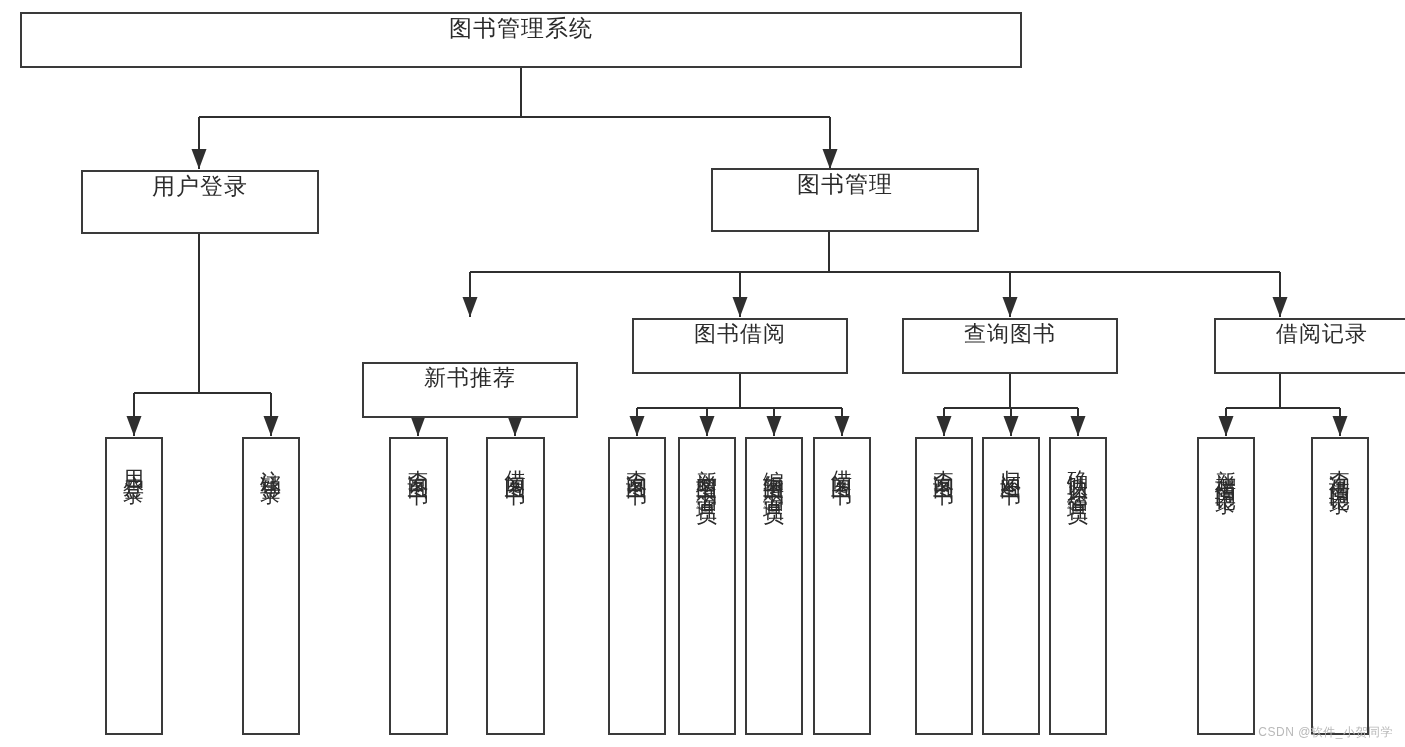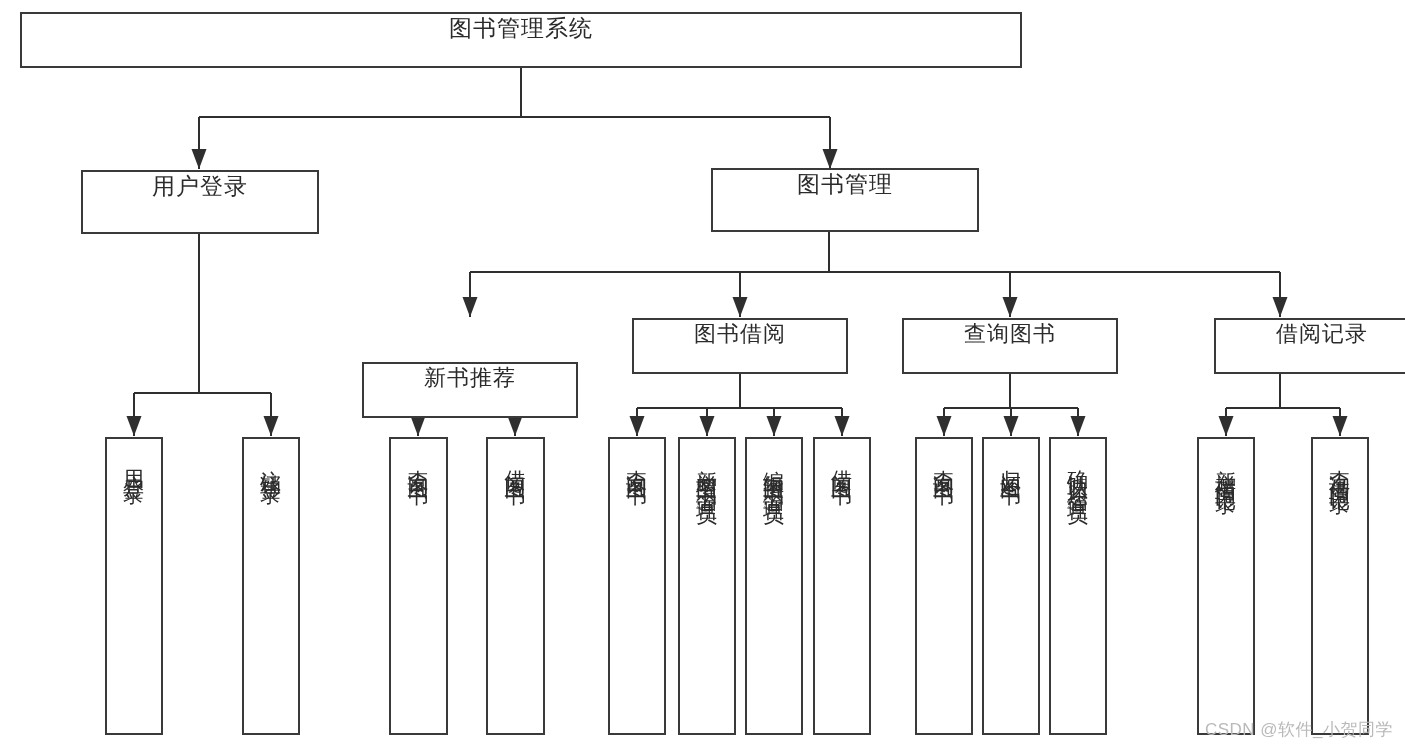--- a/index.html
+++ b/index.html
@@ -61,21 +61,21 @@
     white-space: nowrap;
   }
   .node.root .node-label { font-size: 23px; }
   .node.level2 .node-label { font-size: 23px; }
   .node.level3 .node-label { font-size: 22px; }
 
   #watermark {
     position: absolute;
     right: 12px;
     bottom: 6px;
-    font-size: 17px;
+    font-size: 12px;
     color: #b9b9b9;
     letter-spacing: 0.5px;
     user-select: none;
     white-space: nowrap;
   }
 </style>
 </head>
 <body>
 
 <div id="diagram-root">

